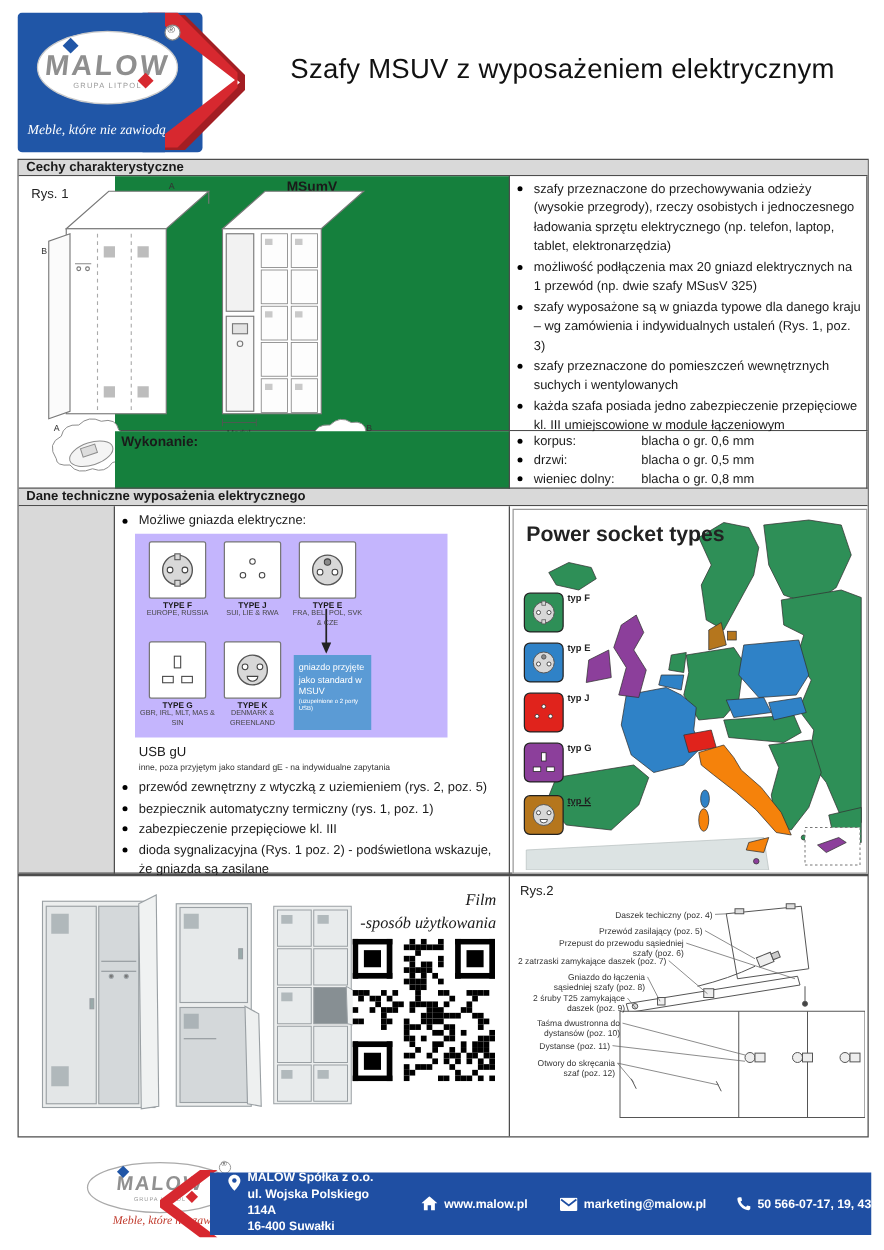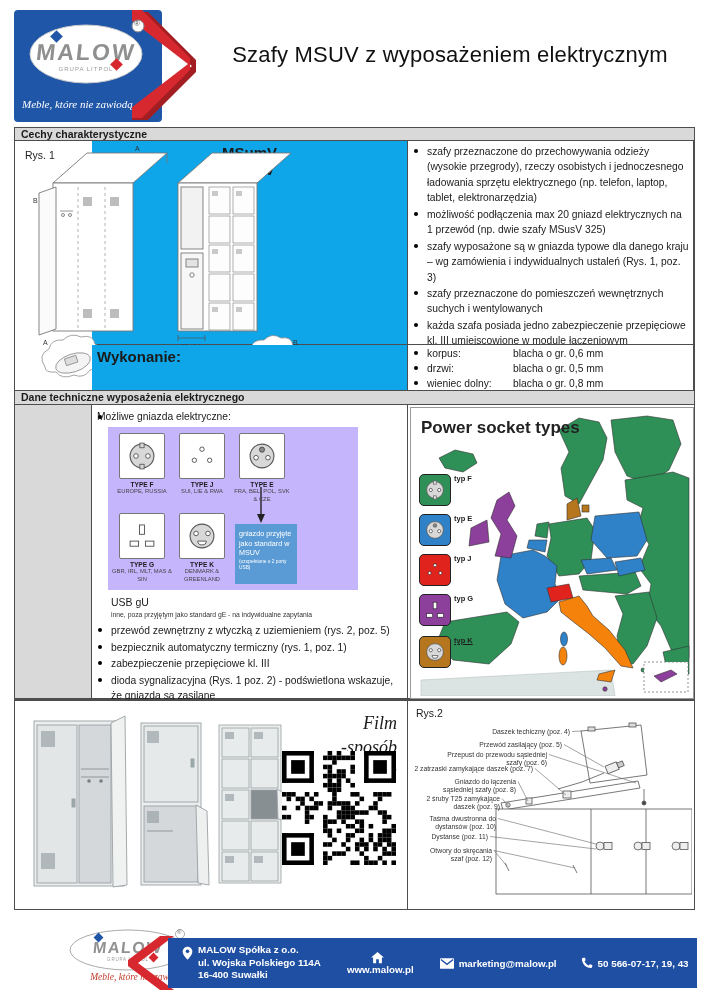--- a/index.html
+++ b/index.html
@@ -12,36 +12,36 @@
               font-size:22px;color:#111;letter-spacing:.2px;}
 
   
   .tbl{position:absolute;left:14px;top:127px;width:679px;border:1px solid #4d4d4d;
        display:grid;grid-template-columns:77px 316px 1fr;
        grid-template-rows:13px 204px 46px 14px 294px;}
   .cell{border-right:1px solid #4d4d4d;border-bottom:1px solid #4d4d4d;box-sizing:border-box;position:relative;background:#fff;}
   .cell.last{border-right:none;}
   .bar{grid-column:1 / 4;background:#d9d9d9;border-bottom:1px solid #4d4d4d;
        font-weight:bold;font-size:10.5px;line-height:13px;padding-left:6px;box-sizing:border-box;}
-  .lbl-col{background:#0ea5e9;font-weight:bold;font-size:15px;text-align:center;padding-top:3px;}
+  .lbl-col{background:#15803d;font-weight:bold;font-size:11px;text-align:center;padding-top:3px;}
   .lbl-col.wyk{text-align:left;padding-left:5px;}
   .rys1cell{grid-row:2 / 4;border-bottom:1px solid #4d4d4d;}
   .s2left{background:#d9d9d9;}
 
   ul.blt{margin:0;padding:3px 4px 0 0;list-style:none;font-size:10.3px;line-height:1.5;}
   ul.blt li{position:relative;padding-left:19px;margin-bottom:1px;}
   ul.blt li::before{content:"";position:absolute;left:6px;top:5px;width:4px;height:4px;border-radius:50%;background:#000;}
   .kv{font-size:10.3px;line-height:15px;padding-top:1px;}
   .kv .row{position:relative;padding-left:19px;}
   .kv .row::before{content:"";position:absolute;left:6px;top:5px;width:4px;height:4px;border-radius:50%;background:#000;}
   .kv .k{display:inline-block;width:86px;}
 
   
   .s2mid{font-size:10.3px;}
-  .intro{position:relative;padding:5px 0 0 5px;line-height:1.4;}
+  .intro{position:relative;padding:5px 0 0 19px;line-height:1.4;}
   .intro::before{content:"";position:absolute;left:6px;top:10px;width:4px;height:4px;border-radius:50%;background:#000;}
   .sock-diagram{position:relative;margin:3px 0 0 16px;width:250px;height:163px;background:#c4b5fd;}
   .sock-cell{position:absolute;width:60px;text-align:center;}
   .tile{width:44px;height:44px;margin:0 auto;background:#fff;border:1.4px solid #777;border-radius:2px;
         display:flex;align-items:center;justify-content:center;}
   .ttype{font-weight:bold;font-size:6.6px;margin-top:2px;}
   .tregions{font-size:5.8px;color:#444;line-height:1.25;}
   .std-box{position:absolute;left:127px;top:97px;width:62px;height:60px;background:#5b9bd5;color:#fff;
            font-size:7.2px;line-height:1.3;padding:5px 4px;box-sizing:border-box;}
   .std-box .sm{font-size:4.8px;display:block;margin-top:2px;line-height:1.2;}
@@ -54,21 +54,21 @@
   .map-title{position:absolute;left:10px;top:10px;font-size:17px;font-weight:bold;color:#222;z-index:3;}
   .legend-item{position:absolute;left:8px;display:flex;align-items:flex-start;z-index:3;}
   .legend-item .lg-label{font-size:7.5px;font-weight:bold;margin-left:3px;color:#222;}
 
   
   .bottom-box{position:absolute;left:14px;top:700px;width:679px;height:208px;border:1px solid #4d4d4d;
               display:grid;grid-template-columns:393px 1fr;}
   .bb-left{position:relative;border-right:1px solid #4d4d4d;}
   .bb-right{position:relative;}
   .film{position:absolute;right:10px;top:10px;width:150px;text-align:right;
-        font-style:italic;font-size:18px;line-height:1.35;font-family:"Liberation Serif",serif;}
+        font-style:italic;font-size:13px;line-height:1.35;font-family:"Liberation Serif",serif;}
   #qr{position:absolute;left:267px;top:50px;}
   .rys-label{position:absolute;left:8px;top:6px;font-size:10.5px;color:#222;}
 
   
   .footer-logo{position:absolute;left:62px;top:928px;width:150px;height:62px;}
   .fbar{position:absolute;left:168px;top:938px;width:529px;height:50px;background:#1f4fa3;
         display:flex;align-items:center;color:#fff;}
   .fchev{position:absolute;left:128px;top:936px;width:48px;height:54px;}
   .f-addr{margin-left:14px;font-size:9.8px;font-weight:bold;line-height:1.32;display:flex;}
   .f-item{display:flex;align-items:center;font-size:9.8px;font-weight:bold;white-space:nowrap;}
@@ -731,21 +731,21 @@
             <path d="M8,1 C4,1 1,4.2 1,8 c0,5 7,11.5 7,11.5 S15,13 15,8 C15,4.2 12,1 8,1 z" fill="#fff"></path>
             <circle cx="8" cy="7.6" r="2.6" fill="#1f4fa3"></circle>
           </svg>
       </span>
       <span>
         <div>MALOW Spółka z o.o.</div>
         <div>ul. Wojska Polskiego 114A</div>
         <div>16-400 Suwałki</div>
       </span>
     </div>
-    <div class="f-item" style="margin-left:26px;flex-direction:column;">
+    <div class="f-item" style="margin-left:26px;">
       <span class="f-ico">
         <svg width="13" height="12" viewBox="0 0 16 15">
             <polygon points="8,0 16,7 13.5,7 13.5,14 9.7,14 9.7,9 6.3,9 6.3,14 2.5,14 2.5,7 0,7" fill="#fff"></polygon>
           </svg>
       </span>
       <span>www.malow.pl</span>
     </div>
     <div class="f-item" style="margin-left:26px;">
       <span class="f-ico">
         <svg width="14" height="11" viewBox="0 0 16 12">

